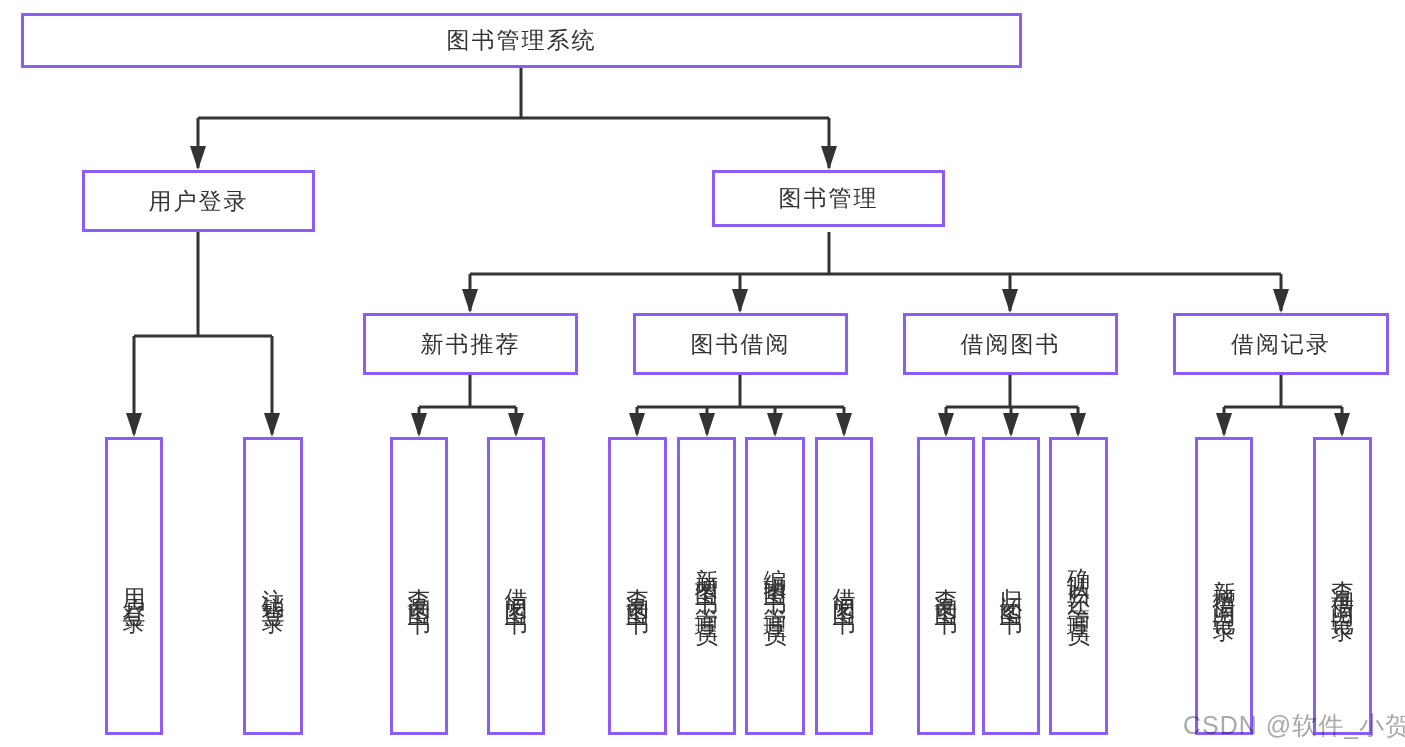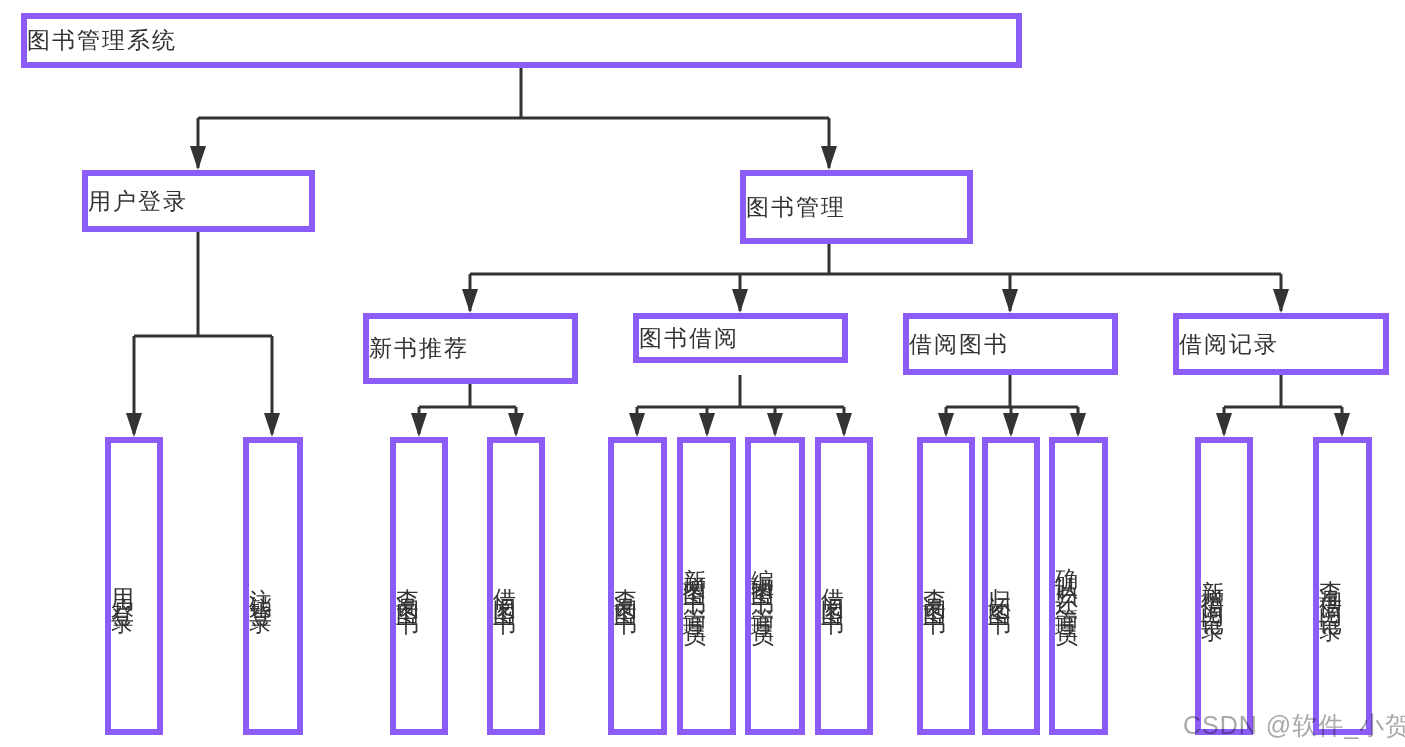--- a/index.html
+++ b/index.html
@@ -15,24 +15,25 @@
     position: absolute;
     left: 0; top: 0;
     width: 1405px; height: 747px;
     z-index: 1;
   }
   svg.wires path { stroke: #333333; stroke-width: 3; fill: none; }
   svg.wires polygon { fill: #333333; stroke: none; }
   .node {
     position: absolute;
     box-sizing: border-box;
-    border: 6px solid #8b5cf6;
+    border: 3px solid #8b5cf6;
     background: #ffffff;
     display: flex;
     align-items: center;
+    justify-content: center;
     color: #333333;
     font-size: 23px;
     z-index: 2;
     letter-spacing: 2px;
   }
   .node.leaf { top: 437px; height: 298px; }
   .node.leaf span {
     writing-mode: vertical-rl;
     text-orientation: mixed;
     letter-spacing: 8px;
@@ -125,28 +126,28 @@
     </g>
   </svg>
 
   <div class="node" style="left:21px; top:13px; width:1001px; height:55px;">
     <span>图书管理系统</span>
   </div>
 
   <div class="node" style="left:82px; top:170px; width:233px; height:62px;">
     <span>用户登录</span>
   </div>
-  <div class="node" style="left:712px; top:170px; width:233px; height:74px;margin-left:28px;">
+  <div class="node" style="left:712px; top:170px; width:233px; height:57px;">
     <span>图书管理</span>
   </div>
 
-  <div class="node" style="left:363px; top:313px; width:215px; height:71px;">
+  <div class="node" style="left:363px; top:313px; width:215px; height:62px;">
     <span>新书推荐</span>
   </div>
-  <div class="node" style="left:633px; top:313px; width:215px; height:50px;">
+  <div class="node" style="left:633px; top:313px; width:215px; height:62px;">
     <span>图书借阅</span>
   </div>
   <div class="node" style="left:903px; top:313px; width:215px; height:62px;">
     <span>借阅图书</span>
   </div>
   <div class="node" style="left:1173px; top:313px; width:216px; height:62px;">
     <span>借阅记录</span>
   </div>
 
   <div class="node leaf" style="left:105px; width:58px;">

